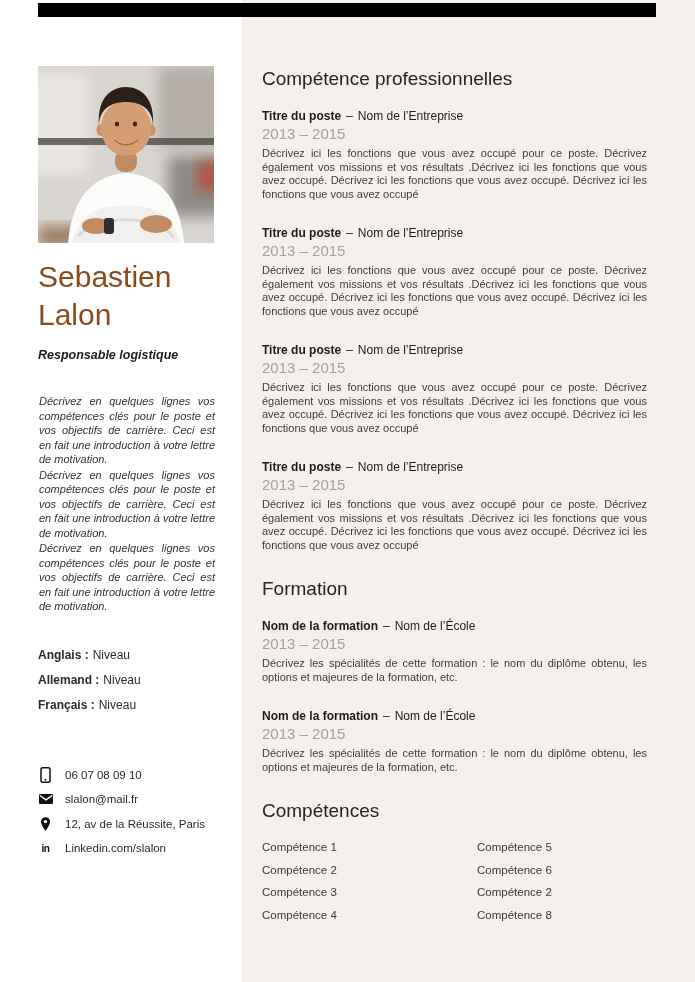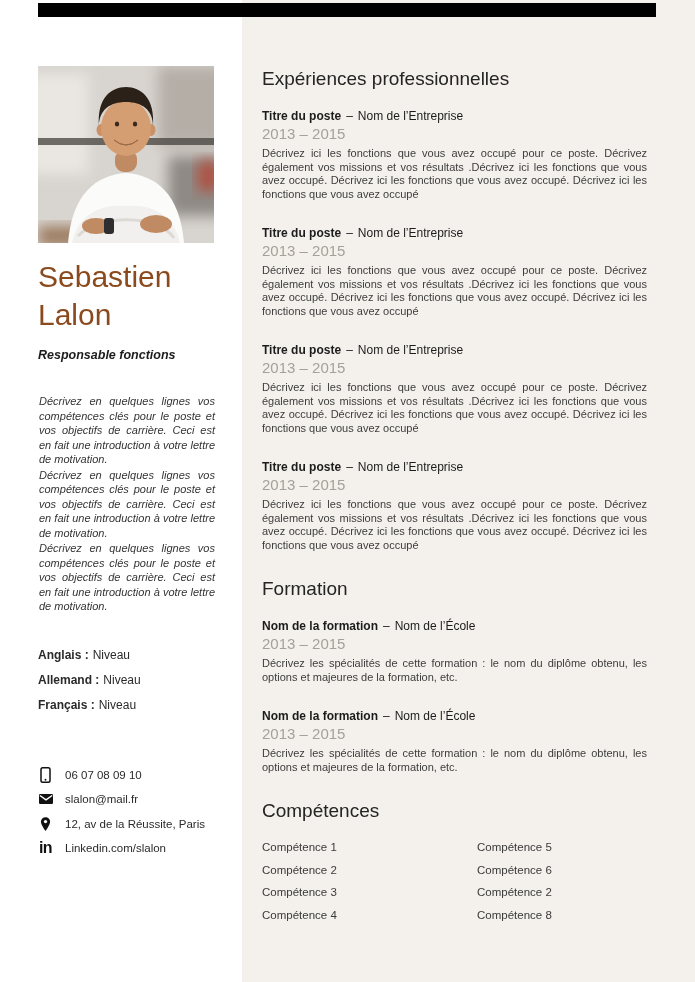--- a/index.html
+++ b/index.html
@@ -21,21 +21,21 @@
   .job-title{margin-top:13px;font-size:12.5px;line-height:17px;font-style:italic;font-weight:600;color:#1c1c1c;}
   .intro{margin-top:30px;font-size:11px;line-height:14.5px;font-style:italic;color:#333333;text-align:justify;}
   .intro p{margin:1px;}
   .languages{margin-top:34px;}
   .lang-row{font-size:12px;line-height:15px;margin-bottom:10px;color:#2a2a2a;}
   .lang-label{font-weight:700;}
   .lang-level{margin-left:4px;}
   .contacts{margin-top:54px;}
   .contact-row{display:flex;align-items:center;height:16px;margin-bottom:8.5px;font-size:11.5px;color:#2a2a2a;}
   .contact-icon{width:15px;margin-right:12px;display:flex;align-items:center;justify-content:center;flex:0 0 15px;}
-  .linkedin-glyph{font-weight:800;font-size:16px;color:#111;letter-spacing:-0.5px;}
+  .linkedin-glyph{font-weight:800;font-size:10px;color:#111;letter-spacing:-0.5px;}
 
   
   .main{position:absolute;left:242px;top:0;width:453px;padding:66px 48px 0 20px;box-sizing:border-box;}
   .section-heading{margin:0 0 16px 0;font-size:19px;line-height:26px;font-weight:400;color:#242424;}
   .entry{margin-bottom:24px;}
   .entry-title{font-size:12px;line-height:16px;margin-bottom:3px;color:#1c1c1c;}
   .entry-title .b{font-weight:700;text-align:right;}
   .sep{margin:0 5px;}
   .entry-date{font-size:15px;line-height:14px;margin-bottom:6px;color:#a5a099;}
   .entry-desc{margin:0;font-size:11px;line-height:13.5px;color:#3d3d3d;text-align:justify;}
@@ -87,21 +87,21 @@
         <ellipse cx="58" cy="160" rx="14" ry="8" fill="#c08a62"></ellipse>
         <rect x="66" y="152" width="10" height="16" rx="3" fill="#2e2e30"></rect>
       </svg>
     </div>
 
     <div class="name">
       <div>Sebastien</div>
       <div>Lalon</div>
     </div>
 
-    <div class="job-title">Responsable fonctions</div>
+    <div class="job-title">Responsable logistique</div>
 
     <div class="intro">
       <p>Décrivez en quelques lignes vos compétences clés pour le poste et vos objectifs de carrière. Ceci est en fait une introduction à votre lettre de motivation.</p>
       <p>Décrivez en quelques lignes vos compétences clés pour le poste et vos objectifs de carrière. Ceci est en fait une introduction à votre lettre de motivation.</p>
       <p>Décrivez en quelques lignes vos compétences clés pour le poste et vos objectifs de carrière. Ceci est en fait une introduction à votre lettre de motivation.</p>
     </div>
 
     <div class="languages">
       <div class="lang-row">
         <span class="lang-label">Anglais :</span><span class="lang-level">Niveau</span>
@@ -147,21 +147,21 @@
             <span class="linkedin-glyph">in</span>
           </span>
         <span>Linkedin.com/slalon</span>
       </div>
     </div>
   </aside>
 
   <main class="main">
 
     <section class="section">
-      <h2 class="section-heading">Expériences professionnelles</h2>
+      <h2 class="section-heading">Compétence professionnelles</h2>
 
       <div class="entry">
         <div class="entry-title">
           <span class="b">Titre du poste</span><span class="sep">–</span><span>Nom de l’Entreprise</span>
         </div>
         <div class="entry-date">2013 – 2015</div>
         <p class="entry-desc">Décrivez ici les fonctions que vous avez occupé pour ce poste. Décrivez également vos missions et vos résultats .Décrivez ici les fonctions que vous avez occupé. Décrivez ici les fonctions que vous avez occupé. Décrivez ici les fonctions que vous avez occupé</p>
       </div>
 
       <div class="entry">

